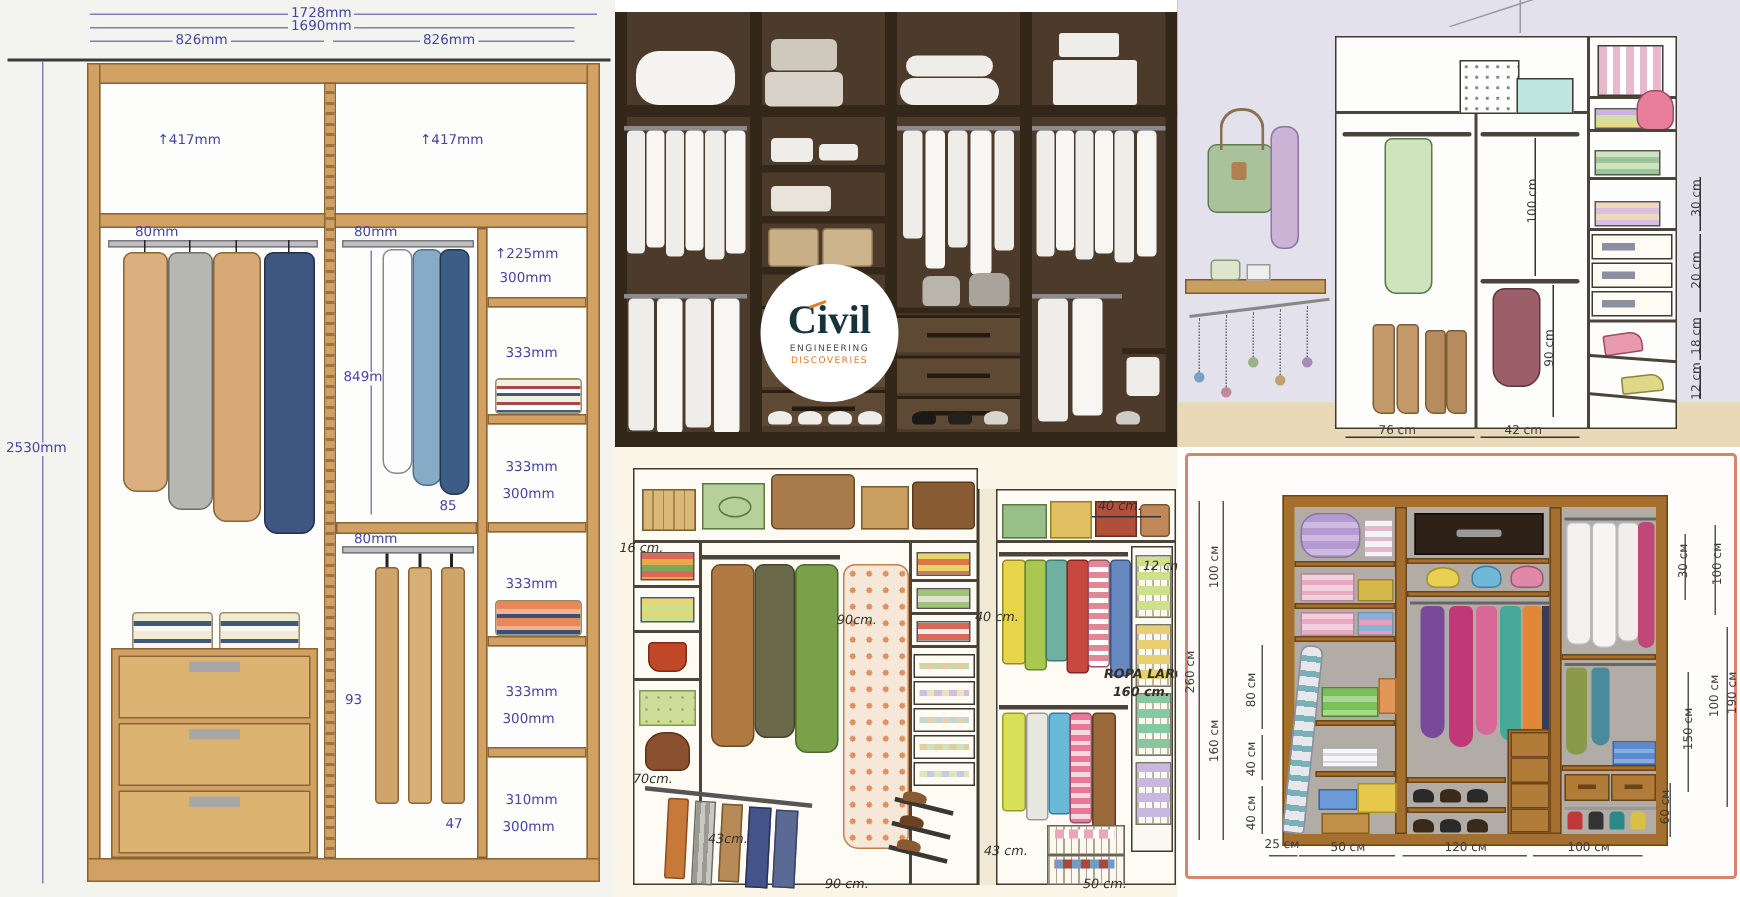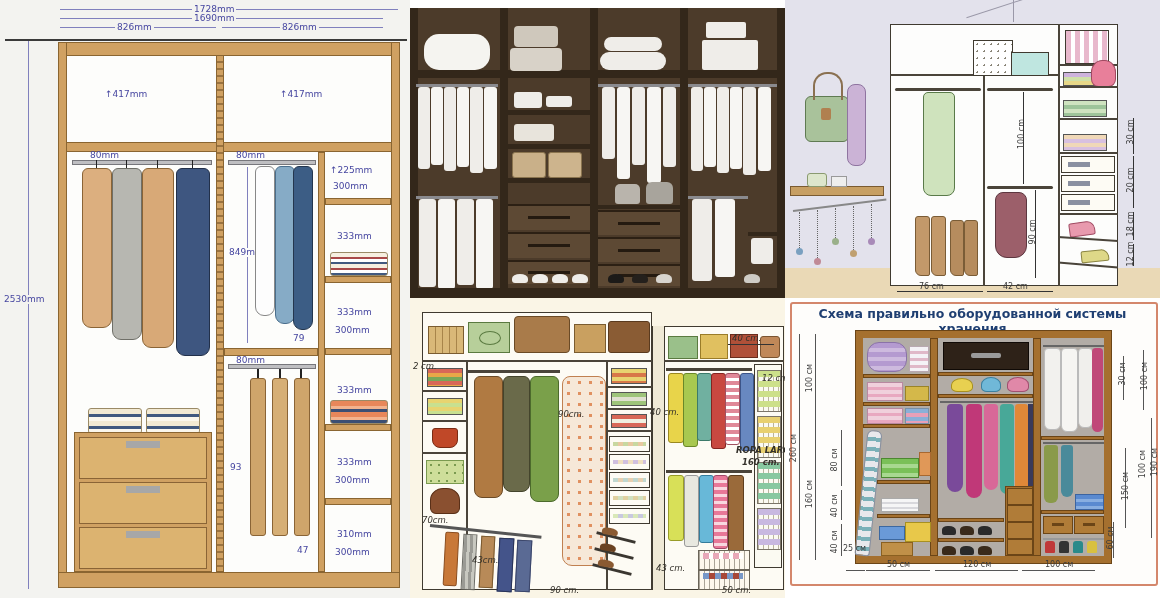--- a/index.html
+++ b/index.html
@@ -93,21 +93,21 @@
         </div>
     </div>
 
     <div class="rl" style="left:228px;top:160px;width:88px"></div>
     <div class="dt" style="left:236px;top:151px">80mm</div>
     <div class="dl" style="left:247px;top:167px;width:1px;height:176px"></div>
     <div class="dt" style="left:228px;top:248px;background:#fdfdfb;padding:0 1px">849mm</div>
     <div class="gar" style="left:255px;top:166px;width:20px;height:150px;background:#fdfdfd;border:1px solid #888"></div>
     <div class="gar" style="left:275px;top:166px;width:20px;height:158px;background:#86abc6;border:1px solid #4a6e8c"></div>
     <div class="gar" style="left:293px;top:166px;width:20px;height:164px;background:#3c5d85;border:1px solid #24364e"></div>
-    <div class="dt" style="left:293px;top:334px">79</div>
+    <div class="dt" style="left:293px;top:334px">85</div>
     <div class="wd" style="left:224px;top:348px;width:94px;height:8px"></div>
     <div class="rl" style="left:228px;top:364px;width:88px"></div>
     <div class="dt" style="left:236px;top:356px">80mm</div>
     <div class="hk" style="left:257px;top:369px;height:10px;width:2px"></div>
     <div class="hk" style="left:279px;top:369px;height:10px;width:2px"></div>
     <div class="hk" style="left:300px;top:369px;height:10px;width:2px"></div>
     <div class="gar" style="left:250px;top:378px;width:16px;height:158px;background:#cfa56b;border:1px solid #8a6436;border-radius:3px"></div>
     <div class="gar" style="left:272px;top:378px;width:16px;height:158px;background:#d6af76;border:1px solid #8a6436;border-radius:3px"></div>
     <div class="gar" style="left:294px;top:378px;width:16px;height:158px;background:#cfa56b;border:1px solid #8a6436;border-radius:3px"></div>
     <div class="dt" style="left:230px;top:463px;background:#fdfdfb">93</div>
@@ -215,20 +215,26 @@
     <div class="shv" style="left:0;top:288px;width:375px;height:10px"></div>
     <div class="wht" style="left:102px;top:274px;width:16px;height:9px;border-radius:50% 50% 3px 3px"></div>
     <div class="wht" style="left:122px;top:274px;width:16px;height:9px;border-radius:50% 50% 3px 3px"></div>
     <div class="wht" style="left:142px;top:274px;width:16px;height:9px;border-radius:50% 50% 3px 3px"></div>
     <div class="wht" style="left:162px;top:274px;width:16px;height:9px;border-radius:50% 50% 3px 3px"></div>
     <div class="a" style="left:198px;top:274px;width:16px;height:9px;background:#1c1a18;border-radius:50% 50% 3px 3px"></div>
     <div class="a" style="left:222px;top:274px;width:16px;height:9px;background:#24201c;border-radius:50% 50% 3px 3px"></div>
     <div class="a" style="left:246px;top:274px;width:16px;height:9px;background:#d8d5cf;border-radius:50% 50% 3px 3px"></div>
     <div class="a" style="left:334px;top:274px;width:16px;height:9px;background:#cfccc6;border-radius:50% 50% 3px 3px"></div>
 
+    <div class="a" style="left:97px;top:176px;width:92px;height:92px;background:#fff;border-radius:50%;display:flex;flex-direction:column;align-items:center;justify-content:center">
+      <div style="font-family:'Liberation Serif',serif;font-weight:bold;font-size:27px;color:#17333c;line-height:1">Civil</div>
+      <div class="a" style="left:32px;top:26px;width:12px;height:2px;background:#e07b28;transform:rotate(-20deg)"></div>
+      <div style="font-size:6px;color:#445;letter-spacing:1px;margin-top:2px">ENGINEERING</div>
+      <div style="font-size:6px;color:#e07b28;letter-spacing:1px;margin-top:1px">DISCOVERIES</div>
+    </div>
   </section>
 
   <section class="p tr">
     <div class="a" style="left:0;top:268px;width:375px;height:30px;background:#ead9b6"></div>
     <div class="a" style="left:228px;top:0;width:1px;height:22px;background:#9a98a8"></div>
     <div class="a" style="left:180px;top:8px;width:60px;height:1px;background:#9a98a8;transform:rotate(-18deg)"></div>
 
     <div class="sk" style="left:105px;top:24px;width:228px;height:262px;background:#fdfdfc"></div>
     <div class="skl" style="left:105px;top:74px;width:170px;height:2px"></div>
     <div class="skl" style="left:198px;top:74px;width:2px;height:212px"></div>
@@ -406,38 +412,37 @@
     <div class="a" style="left:347px;top:164px;width:22px;height:40px;border:1px solid #7a7468;background:repeating-linear-gradient(#88c8a0 0 6px,transparent 6px 10px),repeating-linear-gradient(90deg,#bbb49f 0 1px,transparent 1px 5px)"></div>
     <div class="a" style="left:347px;top:210px;width:22px;height:40px;border:1px solid #7a7468;background:repeating-linear-gradient(#c8b8e0 0 6px,transparent 6px 10px),repeating-linear-gradient(90deg,#bbb49f 0 1px,transparent 1px 5px)"></div>
 
     <div class="a" style="left:288px;top:252px;width:50px;height:18px;border:1.5px solid #6a6458;background:repeating-linear-gradient(90deg,#aaa498 0 1px,transparent 1px 5px),#fdf8ee">
         <div class="a" style="left:4px;top:2px;width:40px;height:6px;background:repeating-linear-gradient(90deg,#e8a8b8 0 6px,#fff 6px 10px)"></div>
       </div>
     <div class="a" style="left:288px;top:272px;width:50px;height:18px;border:1.5px solid #6a6458;background:repeating-linear-gradient(90deg,#aaa498 0 1px,transparent 1px 5px),#fdf8ee">
         <div class="a" style="left:4px;top:2px;width:40px;height:6px;background:repeating-linear-gradient(90deg,#7898c8 0 6px,#a84838 6px 12px)"></div>
       </div>
 
-    <div class="hd" style="left:3px;top:64px">2 cm.</div>
+    <div class="hd" style="left:3px;top:64px">16 cm.</div>
     <div class="hd" style="left:322px;top:36px">40 cm.</div>
     <div class="thin" style="left:318px;top:46px;width:46px;height:1px;background:#333"></div>
     <div class="hd" style="left:352px;top:76px">12 cm.</div>
     <div class="hd" style="left:148px;top:112px">90cm.</div>
     <div class="hd" style="left:240px;top:110px">40 cm.</div>
     <div class="hd" style="left:12px;top:218px">70cm.</div>
     <div class="hd" style="left:62px;top:258px">43cm.</div>
     <div class="hd" style="left:140px;top:288px">90 cm.</div>
     <div class="hd" style="left:246px;top:266px">43 cm.</div>
     <div class="hd" style="left:312px;top:288px">50 cm.</div>
     <div class="hd" style="left:326px;top:148px;font-weight:bold">ROPA LARGA</div>
     <div class="hd" style="left:332px;top:160px;font-weight:bold">160 cm.</div>
   </section>
 
   <section class="p br">
     <div class="a" style="left:5px;top:4px;width:364px;height:280px;border:2px solid #d4876c;border-radius:3px;background:#fefdfb"></div>
-    <div class="a" style="left:0;top:8px;width:375px;text-align:center;font-weight:bold;font-size:12.5px;color:#1f3f72">Схема правильно оборудованной системы хранения</div>
 
     <div class="wd2" style="left:70px;top:32px;width:257px;height:234px"></div>
     <div class="a" style="left:78px;top:40px;width:241px;height:218px;background:#b2aca6"></div>
     <div class="wd2" style="left:145px;top:40px;width:8px;height:218px"></div>
     <div class="wd2" style="left:248px;top:40px;width:8px;height:218px"></div>
 
     <div class="a" style="left:82px;top:44px;width:38px;height:28px;background:repeating-linear-gradient(#b49ad0 0 5px,#cdbade 5px 9px);border-radius:12px;border:1px solid #8a72a8"></div>
     <div class="a" style="left:124px;top:48px;width:18px;height:24px;background:repeating-linear-gradient(#f4f2f6 0 4px,#e0b8c8 4px 7px);border:1px solid #b8a8b0"></div>
     <div class="wd2" style="left:78px;top:76px;width:67px;height:4px"></div>
     <div class="a" style="left:82px;top:84px;width:34px;height:17px;background:repeating-linear-gradient(#f0d0dc 0 4px,#e8a8c0 4px 7px);border:1px solid #b888a0"></div>
@@ -520,21 +525,21 @@
     <div class="cy v" style="left:-5px;top:146px">260 см</div>
     <div class="cy v" style="left:11px;top:192px">160 см</div>
     <div class="cy v" style="left:38px;top:158px">80 см</div>
     <div class="cy v" style="left:38px;top:204px">40 см</div>
     <div class="cy v" style="left:38px;top:240px">40 см</div>
 
     <div class="thin" style="left:61px;top:272px;width:19px;height:1px"></div>
     <div class="thin" style="left:81px;top:272px;width:64px;height:1px"></div>
     <div class="thin" style="left:150px;top:272px;width:83px;height:1px"></div>
     <div class="thin" style="left:237px;top:272px;width:73px;height:1px"></div>
-    <div class="cy" style="left:58px;top:247px">25 см</div>
+    <div class="cy" style="left:58px;top:261px">25 см</div>
     <div class="cy" style="left:102px;top:263px">50 см</div>
     <div class="cy" style="left:178px;top:263px">120 см</div>
     <div class="cy" style="left:260px;top:263px">100 см</div>
 
     <div class="thin" style="left:338px;top:58px;width:1px;height:44px"></div>
     <div class="thin" style="left:358px;top:52px;width:1px;height:60px"></div>
     <div class="thin" style="left:340px;top:150px;width:1px;height:80px"></div>
     <div class="thin" style="left:366px;top:120px;width:1px;height:120px"></div>
     <div class="thin" style="left:328px;top:224px;width:1px;height:36px"></div>
     <div class="cy v" style="left:326px;top:72px">30 см</div>

